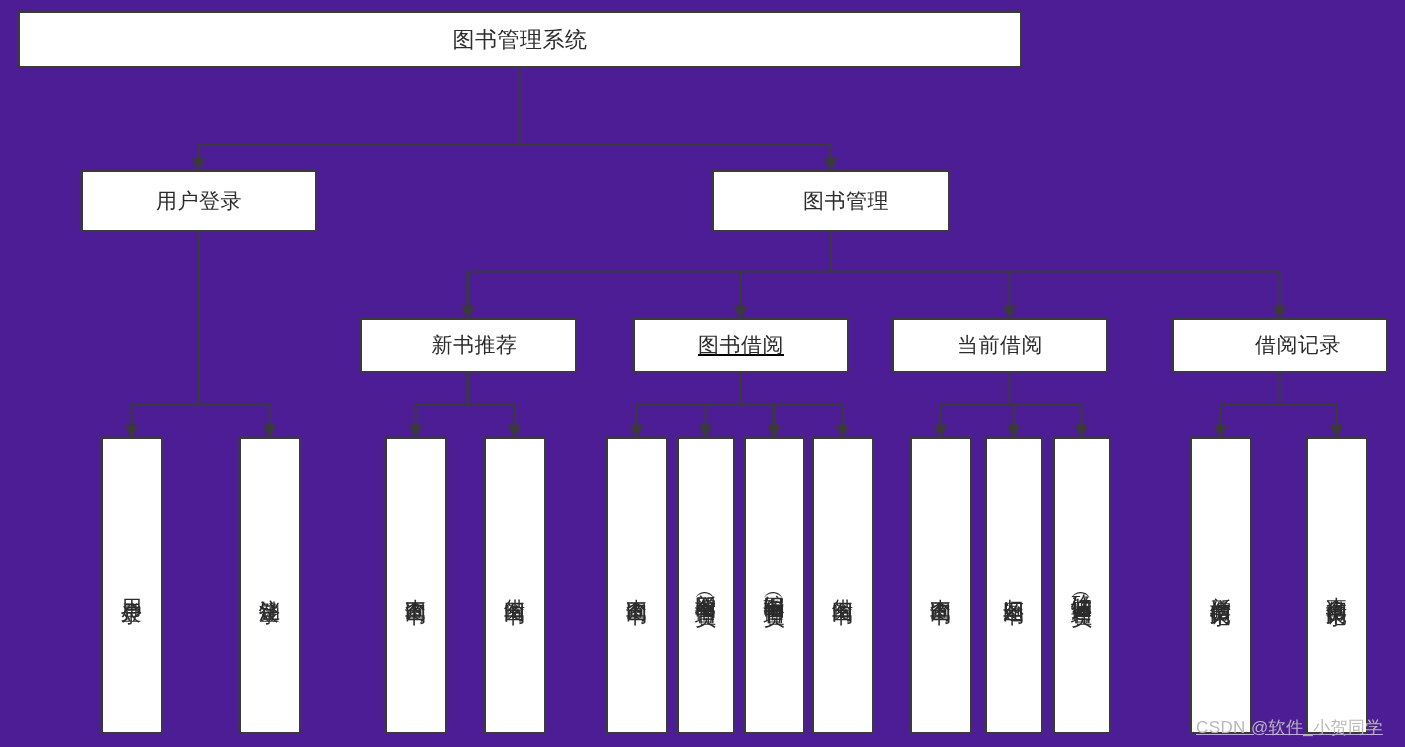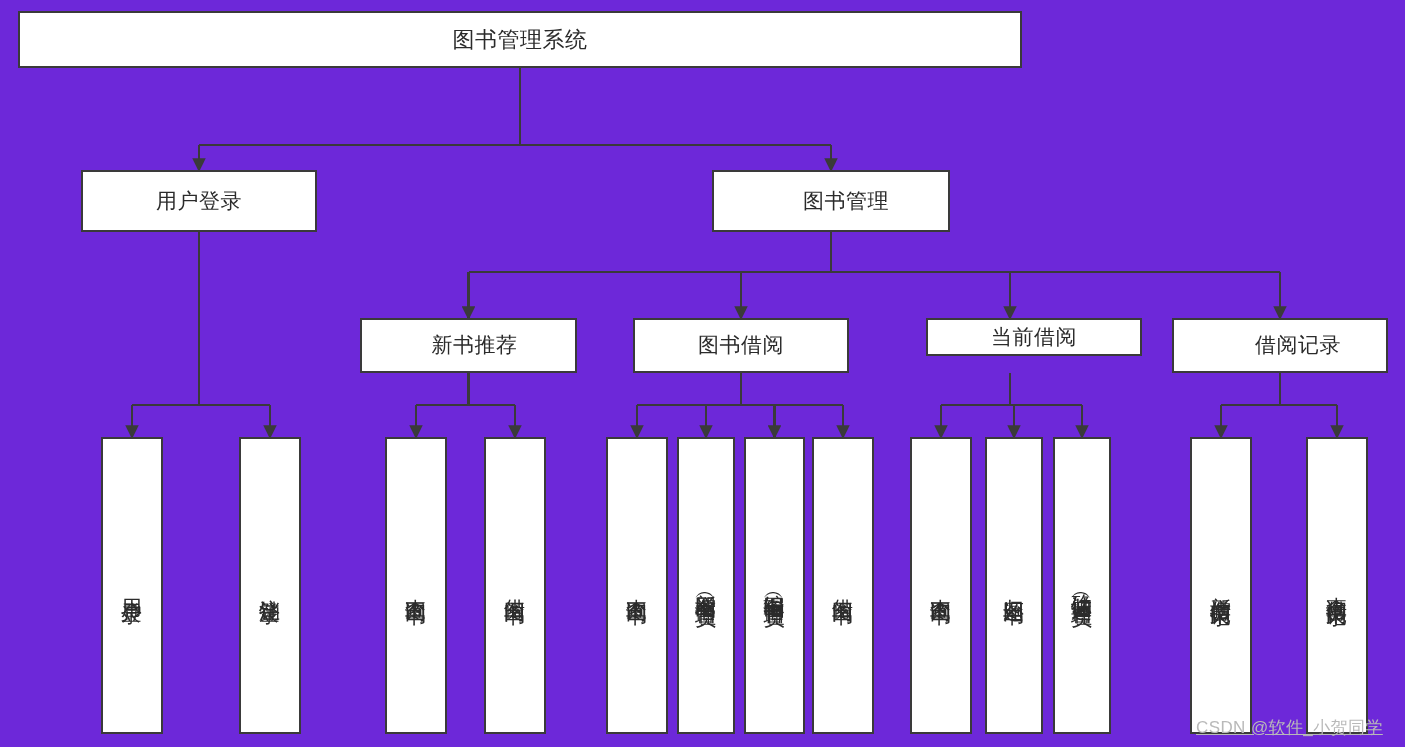--- a/index.html
+++ b/index.html
@@ -7,21 +7,21 @@
     padding: 0;
     background: #ffffff;
   }
   body {
     font-family: "Liberation Sans", "DejaVu Sans", sans-serif;
   }
   #canvas {
     position: relative;
     width: 1405px;
     height: 747px;
-    background: #6d28d9;
+    background: #4c1d95;
     overflow: hidden;
   }
   #wires {
     position: absolute;
     left: 0;
     top: 0;
     width: 1405px;
     height: 747px;
   }
   .node {
@@ -113,24 +113,24 @@
       </div>
       <div class="node horizontal" style="left: 81px; top: 170px; width: 236px; height: 62px; border-color: rgb(58, 58, 58);">
         <span class="node-label" style="color: rgb(43, 43, 43);">用户登录</span>
       </div>
       <div class="node horizontal" style="left: 712px; top: 170px; width: 238px; height: 62px; border-color: rgb(58, 58, 58); padding-left: 30px;">
         <span class="node-label" style="color: rgb(43, 43, 43);">图书管理</span>
       </div>
       <div class="node horizontal" style="left: 360px; top: 318px; width: 217px; height: 55px; border-color: rgb(58, 58, 58); padding-left: 12px;">
         <span class="node-label" style="color: rgb(43, 43, 43);">新书推荐</span>
       </div>
-      <div class="node horizontal" style="left: 633px; top: 318px; width: 216px; height: 55px; border-color: rgb(58, 58, 58);">
+      <div class="node horizontal" style="left: 633px; top: 318px; width: 216px; height: 55px; border-color: rgb(58, 58, 58); text-decoration: underline;">
         <span class="node-label" style="color: rgb(43, 43, 43);">图书借阅</span>
       </div>
-      <div class="node horizontal" style="left: 926px; top: 318px; width: 216px; height: 38px; border-color: rgb(58, 58, 58);">
+      <div class="node horizontal" style="left: 892px; top: 318px; width: 216px; height: 55px; border-color: rgb(58, 58, 58);">
         <span class="node-label" style="color: rgb(43, 43, 43);">当前借阅</span>
       </div>
       <div class="node horizontal" style="left: 1172px; top: 318px; width: 216px; height: 55px; border-color: rgb(58, 58, 58);">
         <span class="node-label" style="color: rgb(43, 43, 43); margin-left: 36px;">借阅记录</span>
       </div>
       <div class="node vertical" style="left: 101px; top: 437px; width: 62px; height: 297px; border-color: rgb(58, 58, 58);">
         <span class="node-label" style="color: rgb(43, 43, 43);">用户登录</span>
       </div>
       <div class="node vertical" style="left: 239px; top: 437px; width: 62px; height: 297px; border-color: rgb(58, 58, 58);">
         <span class="node-label" style="color: rgb(43, 43, 43);">注销登录</span>

